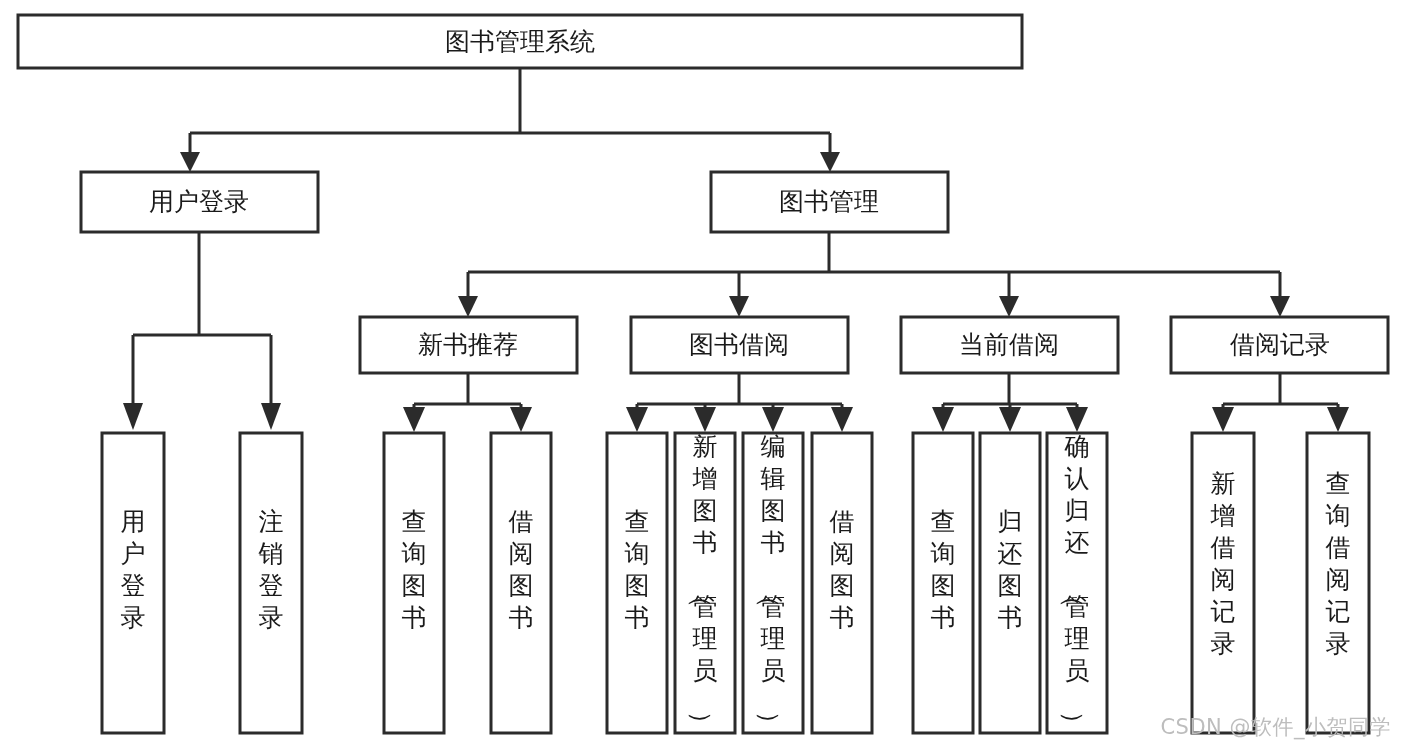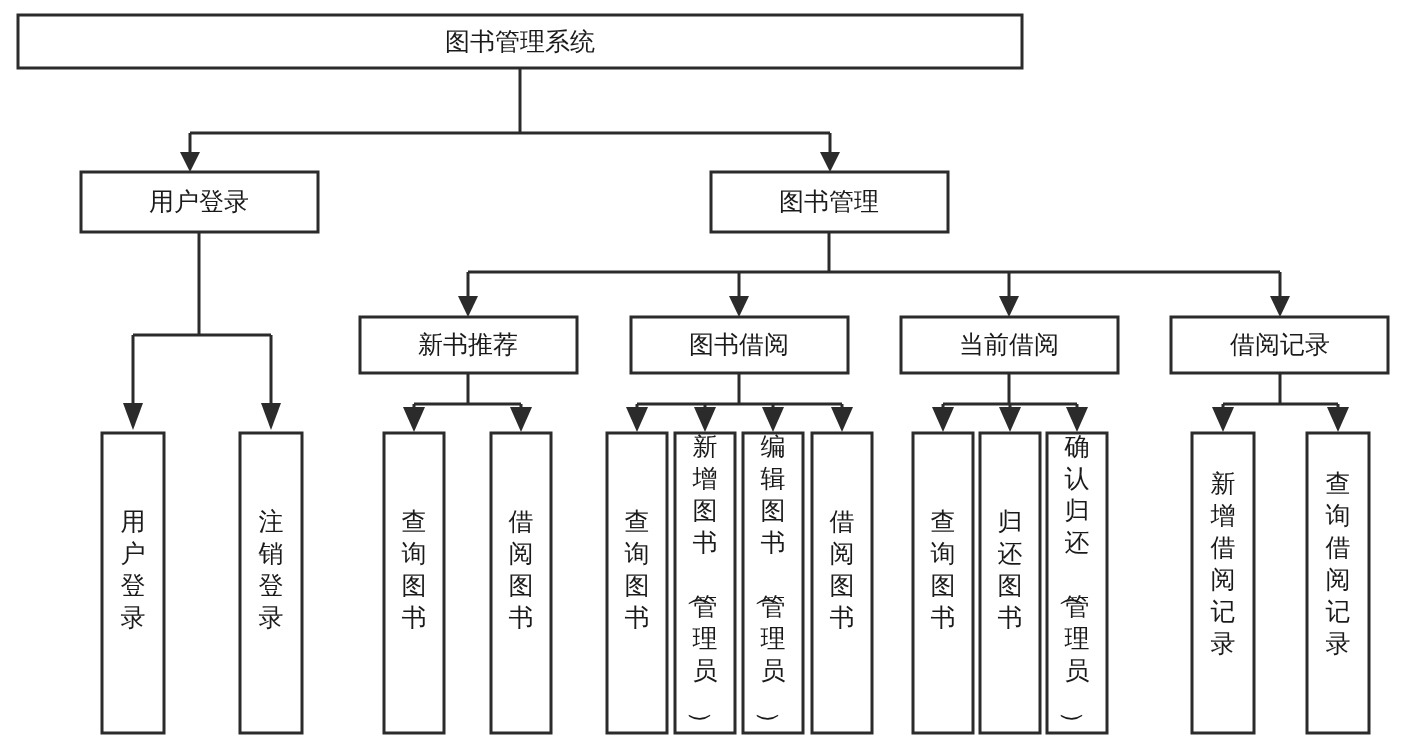--- a/index.html
+++ b/index.html
@@ -231,14 +231,15 @@
       <text class="node-label-v" x="1223" y="492"><tspan x="1223" y="492">新</tspan><tspan x="1223" y="524">增</tspan><tspan x="1223" y="556">借</tspan><tspan x="1223" y="588">阅</tspan><tspan x="1223" y="620">记</tspan><tspan x="1223" y="652">录</tspan></text>
     </g>
 
     <g>
       <rect class="node-rect" x="1307" y="433" width="62" height="300"></rect>
       <text class="node-label-v" x="1338" y="492"><tspan x="1338" y="492">查</tspan><tspan x="1338" y="524">询</tspan><tspan x="1338" y="556">借</tspan><tspan x="1338" y="588">阅</tspan><tspan x="1338" y="620">记</tspan><tspan x="1338" y="652">录</tspan></text>
     </g>
 
   </svg>
 
+  <div class="watermark-text">CSDN @软件_小贺同学</div>
 
 </div>
 
 </body></html>

